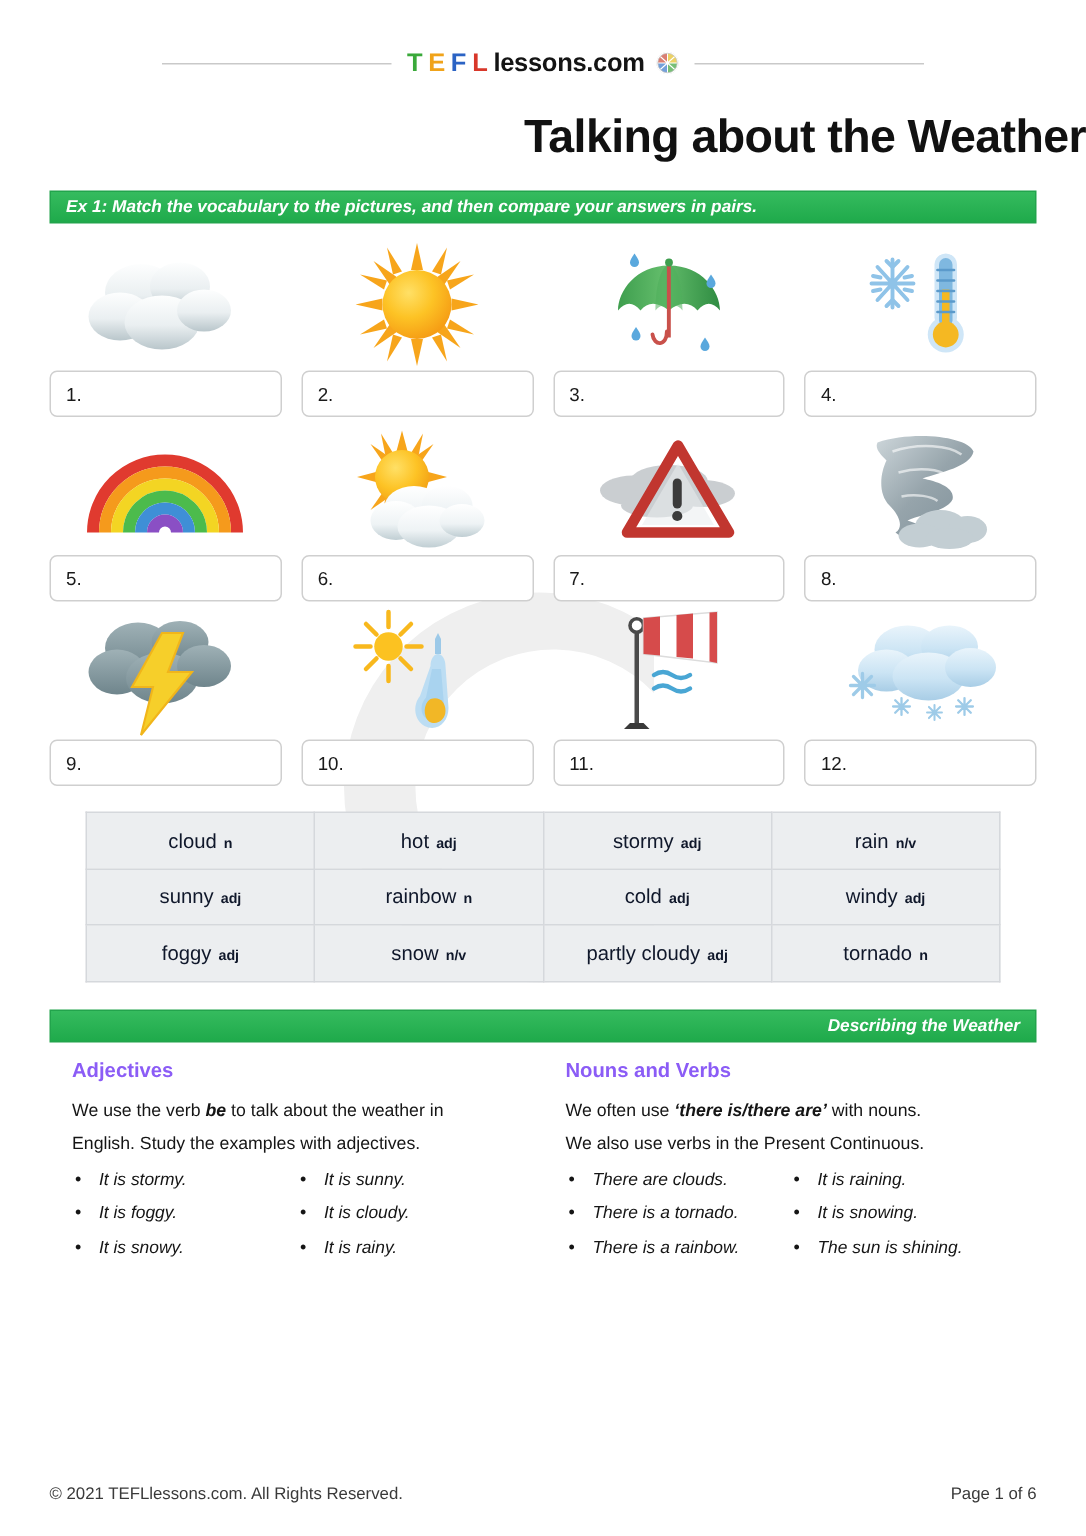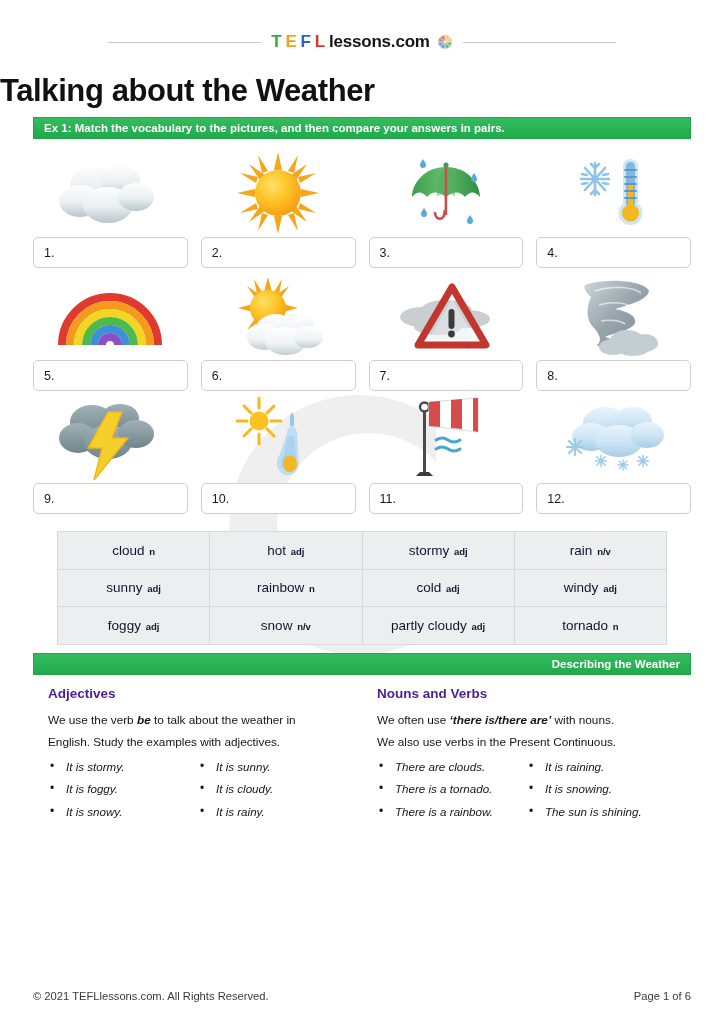--- a/index.html
+++ b/index.html
@@ -63,41 +63,42 @@
   .brand .rest { color: #141414; text-align: center; }
   .globe {
     display: inline-block;
     width: 16px; height: 16px;
     margin-left: 3px;
     flex: 0 0 auto;
   }
   .globe svg { display:block; width:100%; height:100%; }
 
   h1.title {
-    text-align: left;
+    text-align: right;
     font-size: 31px;
     font-weight: bold;
     letter-spacing: -0.4px;
     margin-top: 21px;
     color: #111;
   }
 
   
   .banner {
-    margin: 8px 33px 0 33px;
+    margin: 18px 33px 0 33px;
     background: linear-gradient(180deg, #35bb5e 0%, #1faa4b 100%);
     border: 1px solid #22a44c;
     color: #ffffff;
     font-size: 11.5px;
     font-weight: bold;
     padding: 5px 10px;
     height: 22px;
     line-height: 12px;
     display: flex;
     align-items: center;
+    font-style: italic;
   }
   .banner.center { justify-content: flex-end; }
 
   
   .grid {
     margin: 10px 33px 0 33px;
   }
   .grid-row {
     display: flex;
     gap: 13px;
@@ -154,21 +155,21 @@
   .describe {
     margin: 11px 33px 0 33px;
     display: flex;
     gap: 0;
   }
   .dcol { width: 50%; padding-right: 14px; }
   .dcol h2 {
     font-size: 13.5px;
     font-weight: bold;
     margin: 0 0 11px 15px;
-    color: #4c1d95;
+    color: #8b5cf6;
   }
   .dcol p {
     font-size: 11.8px;
     line-height: 16px;
     margin: 0 0 6px 15px;
     color: #151515;
   }
   .dcol p b { font-weight: bold; font-style: italic; text-align: center; }
   .bullets {
     display: flex;

